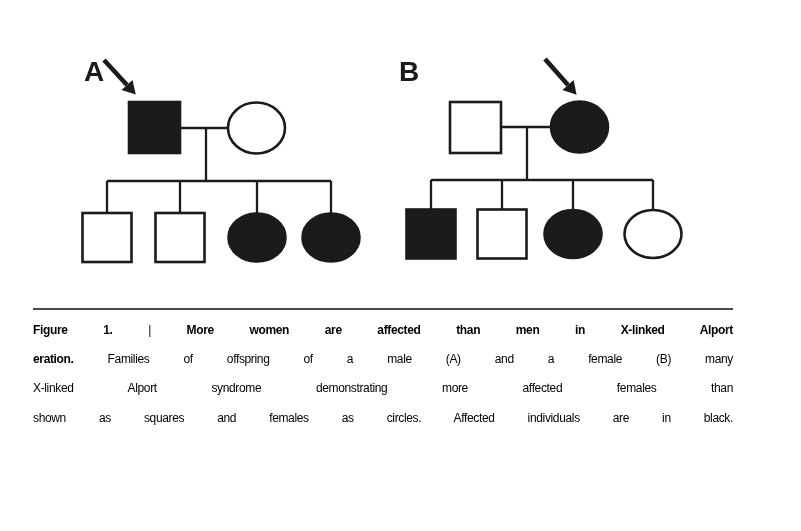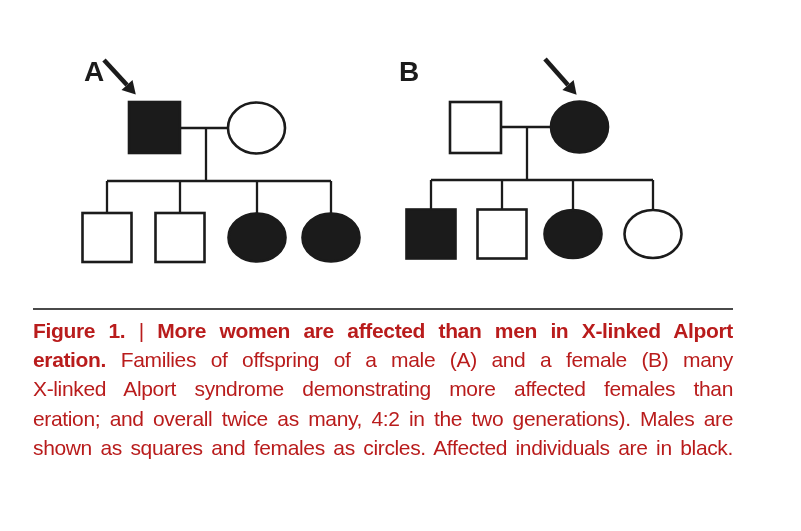--- a/index.html
+++ b/index.html
@@ -7,24 +7,24 @@
     position:relative;
     width:801px;height:531px;
     background:#ffffff;
     overflow:hidden;
     font-family:"Liberation Sans","DejaVu Sans",sans-serif;
   }
   #pedigree-svg{position:absolute;left:0;top:0;}
   .caption{position:absolute;left:33px;top:308px;width:700px;}
   .caption-rule{border-top:2.5px solid #4a4a4a;margin-bottom:6px;height:0;}
   .cap-line{
-    font-size:21px;
+    font-size:12px;
     line-height:29.2px;
     letter-spacing:-0.35px;
-    color:#b91c1c;
+    color:#000000;
     text-align:justify;
     text-align-last:justify;
     white-space:normal;
   }
   .b{font-weight:bold;}
 </style>
 </head>
 <body>
 
 <div class="page">
@@ -71,18 +71,17 @@
         </g>
       </g>
     </svg>
 
   <div class="caption">
     <div class="caption-rule" style="border-top-color: rgb(74, 74, 74);"></div>
     <div style="color: rgb(22, 22, 22);">
       <div class="cap-line"><span class="b">Figure 1.</span><span> | </span><span class="b">More women are affected than men in X-linked Alport</span></div>
       <div class="cap-line"><span class="b">eration.</span><span> Families of offspring of a male (A) and a female (B) many</span></div>
       <div class="cap-line"><span>X-linked Alport syndrome demonstrating more affected females than</span></div>
-      <div class="cap-line"><span>eration; and overall twice as many, 4:2 in the two generations). Males are</span></div>
       <div class="cap-line"><span>shown as squares and females as circles. Affected individuals are in black.</span></div>
     </div>
   </div>
 
 </div>
 
 </body></html>

